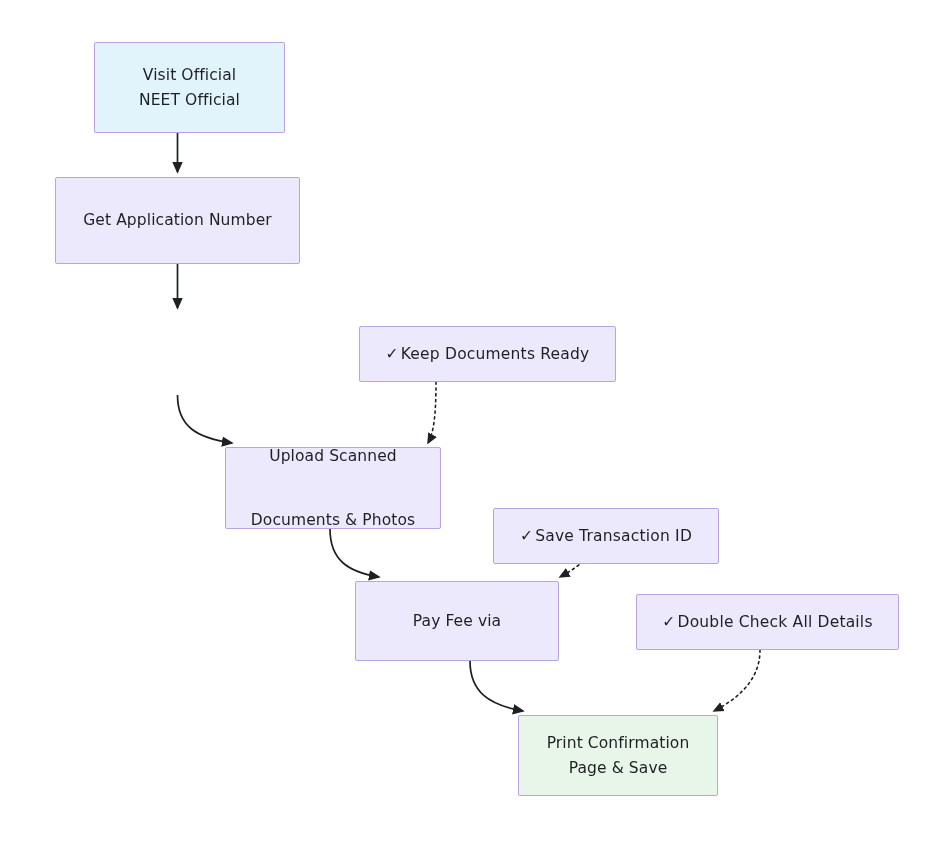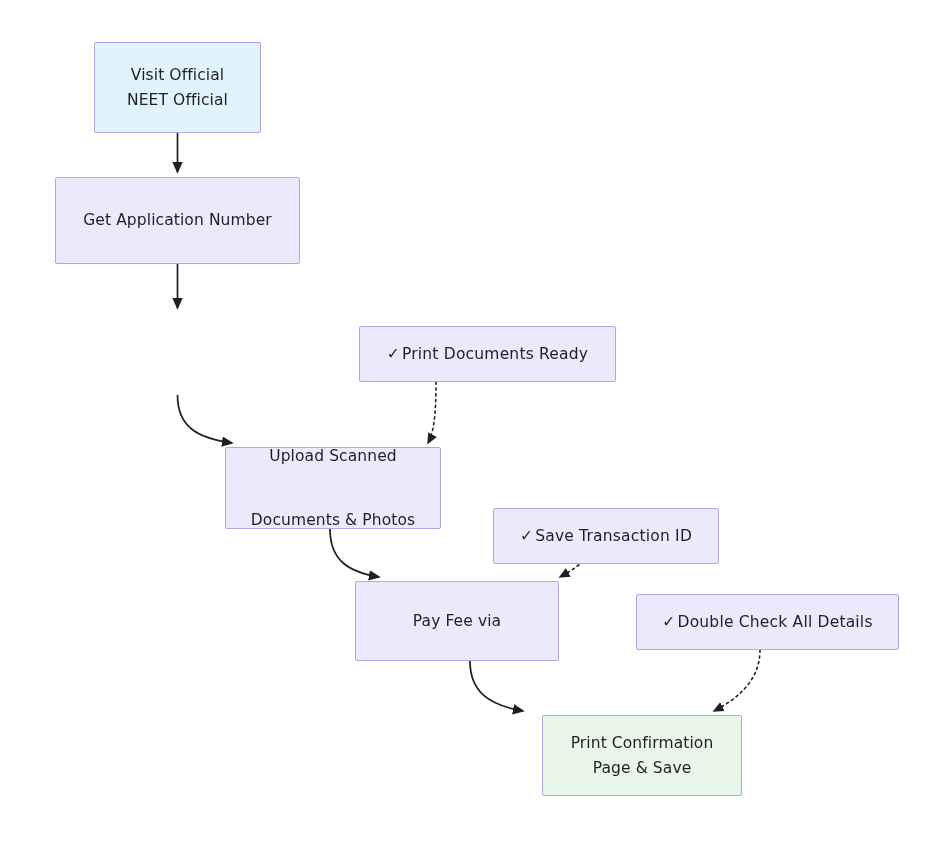--- a/index.html
+++ b/index.html
@@ -82,47 +82,47 @@
 
     <path d="M 470 661 C 470 692, 489 705, 523 711" fill="none" stroke="#1f2024" stroke-width="1.7" marker-end="url(#arrowSolid)"></path>
 
     <path d="M 436 382 C 436 414, 434 432, 428 443" fill="none" stroke="#1f2024" stroke-width="1.6" stroke-dasharray="2.2 3.6" stroke-linecap="round" marker-end="url(#arrowDot)"></path>
 
     <path d="M 606 516 C 606 548, 580 566, 560 577" fill="none" stroke="#1f2024" stroke-width="1.6" stroke-dasharray="2.2 3.6" stroke-linecap="round" marker-end="url(#arrowDot)"></path>
 
     <path d="M 760 650 C 760 682, 735 700, 714 711" fill="none" stroke="#1f2024" stroke-width="1.6" stroke-dasharray="2.2 3.6" stroke-linecap="round" marker-end="url(#arrowDot)"></path>
   </svg>
 
-  <div class="node start" style="left:94px; top:42px; width:167px; height:91px;">
+  <div class="node start" style="left:94px; top:42px; width:191px; height:91px;">
     <span class="line">Visit Official</span>
     <span class="line">NEET Official</span>
   </div>
 
   <div class="node" style="left:55px; top:177px; width:245px; height:87px;">
     <span class="line">Get Application Number</span>
   </div>
 
 
   <div class="node" style="left:225px; top:447px; width:216px; height:82px;gap:39px;">
     <span class="line">Upload Scanned</span>
     <span class="line">Documents &amp; Photos</span>
   </div>
 
   <div class="node" style="left:355px; top:581px; width:204px; height:80px;">
     <span class="line">Pay Fee via</span>
   </div>
 
-  <div class="node finish" style="left:518px; top:715px; width:200px; height:81px;margin-left:24px;">
+  <div class="node finish" style="left:518px; top:715px; width:200px; height:81px;">
     <span class="line">Print Confirmation</span>
     <span class="line">Page &amp; Save</span>
   </div>
 
   <div class="node note" style="left:359px; top:326px; width:257px; height:56px;">
     <span class="line">
-      <span class="check">✓</span><span>Print Documents Ready</span>
+      <span class="check">✓</span><span>Keep Documents Ready</span>
     </span>
   </div>
 
   <div class="node note" style="left:493px; top:460px; width:226px; height:56px;margin-top:48px;">
     <span class="line">
       <span class="check">✓</span><span>Save Transaction ID</span>
     </span>
   </div>
 
   <div class="node note" style="left:636px; top:594px; width:263px; height:56px;text-align:right;">

